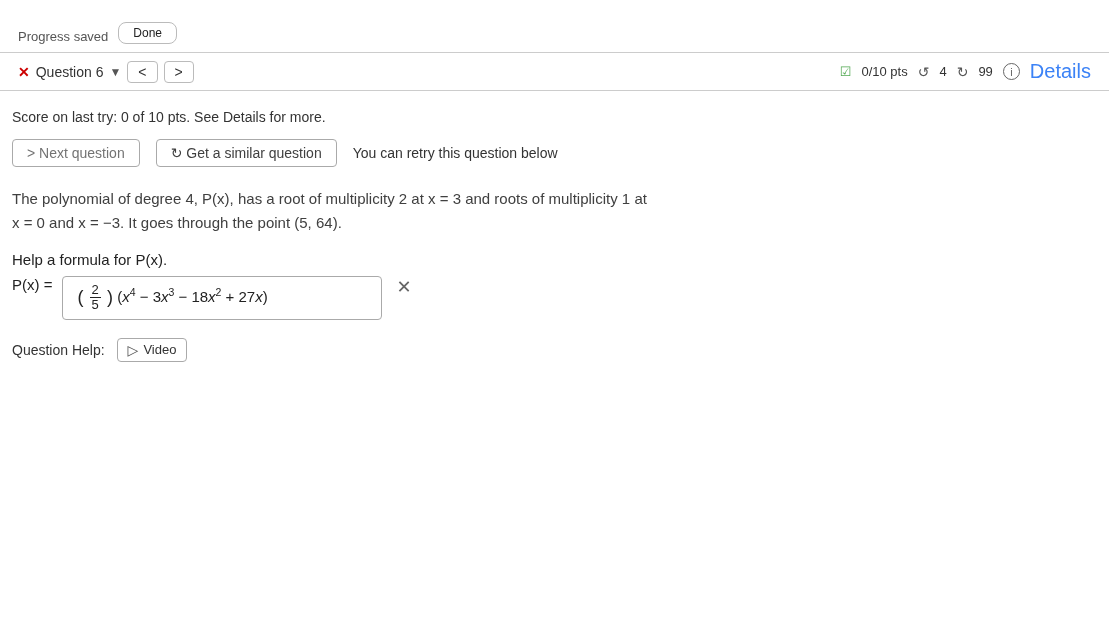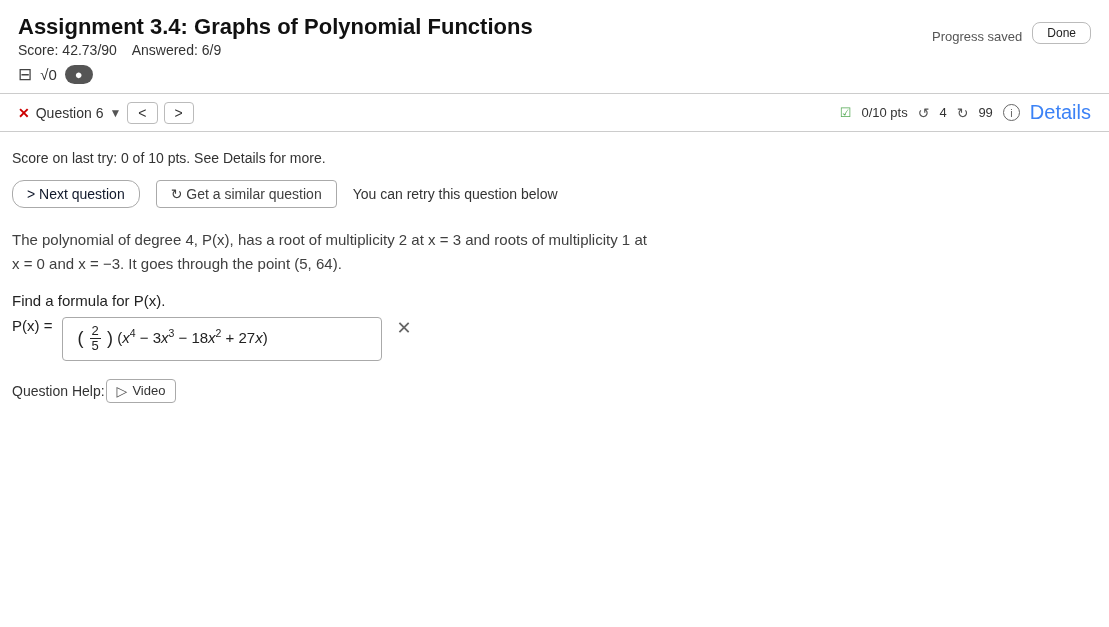--- a/index.html
+++ b/index.html
@@ -162,25 +162,25 @@
 
     .action-row {
       display: flex;
       align-items: center;
       gap: 16px;
       margin-bottom: 20px;
     }
     .next-question-btn {
       background: #fff;
       border: 1px solid #aaa;
-      border-radius: 12px;
+      border-radius: 4px;
       padding: 5px 14px;
       font-size: 14px;
       cursor: pointer;
-      color: #0f172a;
+      color: #737373;
       display: flex;
       align-items: center;
       gap: 5px;
     }
     .similar-question-btn {
       background: #fff;
       border: 1px solid #aaa;
       border-radius: 4px;
       padding: 5px 14px;
       font-size: 14px;
@@ -238,21 +238,21 @@
       color: #666;
       cursor: pointer;
       background: none;
       border: none;
       padding: 0 4px;
     }
 
     .question-help-row {
       display: flex;
       align-items: center;
-      gap: 1px;
+      gap: 12px;
       font-size: 14px;
       color: #333;
     }
     .video-btn {
       display: flex;
       align-items: center;
       gap: 5px;
       background: #fff;
       border: 1px solid #aaa;
       border-radius: 4px;
@@ -278,37 +278,20 @@
       margin: 0 2px;
     }
     .math-frac .num { border-bottom: 1px solid #222; padding: 0 2px; }
     .math-frac .den { padding: 0 2px; }
     .paren { font-size: 18px; vertical-align: middle; }
   </style>
 </head>
 <body>
 
 <div class="header-bar">
-  <div class="header-left">
-    <div class="assignment-title">Assignment 3.4: Graphs of Polynomial Functions</div>
-    <div class="score-line">
-      <span>Score:</span>
-      <span>42.73/90</span>
-      &nbsp;&nbsp;
-      <span>Answered:</span>
-      <span>6/9</span>
-    </div>
-    <div class="tools-row">
-      <span class="print-icon">⊟</span>
-      <span class="sqrt-display">
-        <span>√0</span>
-      </span>
-      <button class="camera-btn">●</button>
-    </div>
-  </div>
   <div class="header-right">
     <span class="progress-saved">Progress saved</span>
     <button class="done-btn">Done</button>
   </div>
 </div>
 
 <div class="question-nav-bar">
   <div class="question-nav-left">
     <span class="x-label">✕</span>
     <span class="question-label">Question 6</span>
@@ -336,21 +319,21 @@
     <button class="next-question-btn">&gt; Next question</button>
     <button class="similar-question-btn">↻ Get a similar question</button>
     <span class="retry-text">You can retry this question below</span>
   </div>
 
   <div class="problem-text">
     <span>The polynomial of degree 4, P(x), has a root of multiplicity 2 at x = 3 and roots of multiplicity 1 at</span><br>
     <span>x = 0 and x = −3. It goes through the point (5, 64).</span>
   </div>
 
-  <div class="find-formula-label">Find a formula for P(x).</div>
+  <div class="find-formula-label">Help a formula for P(x).</div>
 
   <div class="answer-row">
     <span class="p-x-label">P(x) =</span>
     <div class="answer-box">
       <span class="answer-math">
         <span class="paren">(</span>
         <span class="math-frac">
           <span class="num">2</span>
           <span class="den">5</span>
         </span>

